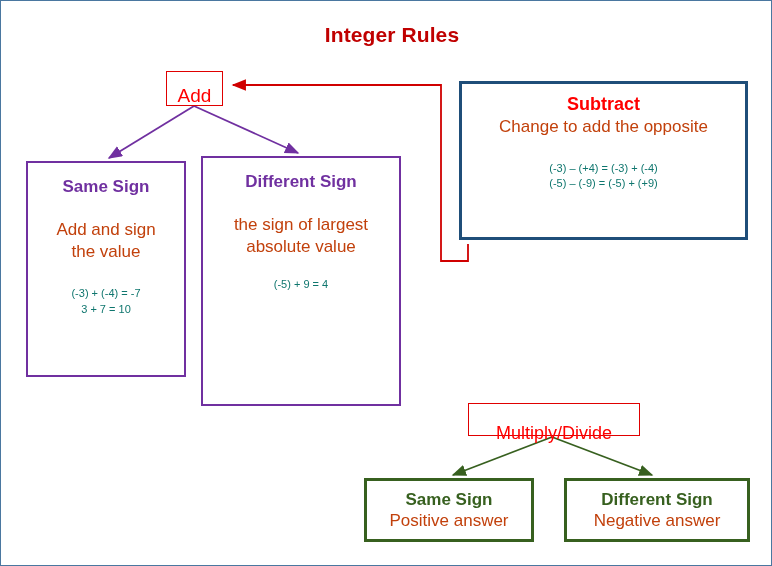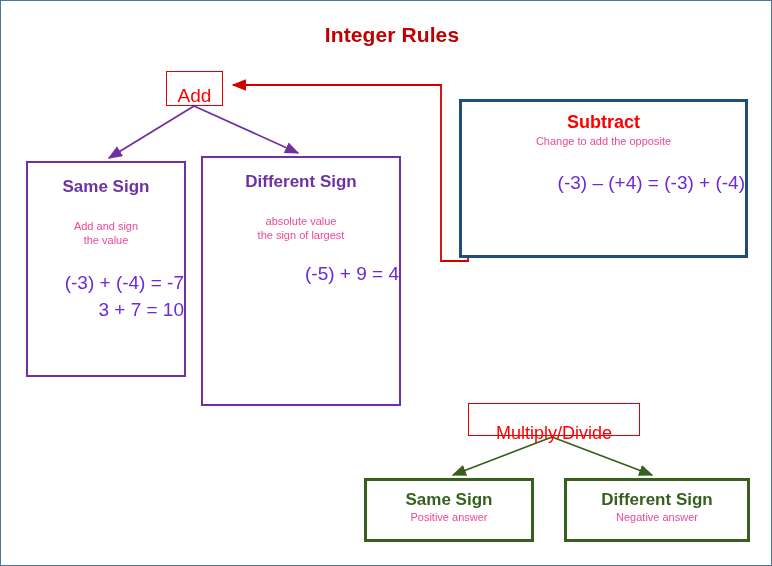--- a/index.html
+++ b/index.html
@@ -78,41 +78,39 @@
     border: 2.5px solid #7030a0;
     padding-top: 14px;
   }
   .purple-head {
     color: #7030a0;
     font-weight: bold;
     font-size: 17px;
     line-height: 1.15;
   }
   .body-text {
-    color: #ec4899;
+    color: #c2410c;
+    font-size: 17px;
+    line-height: 1.35;
+  }
+  .eq-text {
+    color: #0f766e;
     font-size: 11px;
-    line-height: 1.35;
-  }
-  .eq-text {
-    color: #6d28d9;
-    font-size: 19px;
     line-height: 1.4;
-    text-align: right;
   }
   .gap-lg { height: 22px; }
   .gap-md { height: 18px; }
   
   #subtract-box {
     left: 458px;
     top: 80px;
     width: 289px;
     height: 159px;
     border: 3.5px solid #1f4e79;
     padding-top: 10px;
-    margin-top: 18px;
   }
   .red-head {
     color: #ff0000;
     font-size: 18px;
     font-weight: bold;
     line-height: 1.2;
   }
   
   #multiply-divide-box {
     left: 467px;
@@ -195,31 +193,32 @@
     <div class="body-text">Add and sign</div>
     <div class="body-text">the value</div>
     <div class="gap-lg"></div>
     <div class="eq-text">(-3) + (-4) = -7</div>
     <div class="eq-text">3 + 7 = 10</div>
   </div>
 
   <div class="box" id="different-sign-add-box">
     <div class="purple-head">Different Sign</div>
     <div class="gap-lg"></div>
+    <div class="body-text">the sign of largest</div>
     <div class="body-text">absolute value</div>
-    <div class="body-text">the sign of largest</div>
     <div class="gap-md"></div>
     <div class="eq-text">(-5) + 9 = 4</div>
   </div>
 
   <div class="box" id="subtract-box">
     <div class="red-head">Subtract</div>
     <div class="body-text">Change to add the opposite</div>
     <div class="gap-lg"></div>
     <div class="eq-text">(-3) – (+4) = (-3) + (-4)</div>
+    <div class="eq-text">(-5) – (-9) = (-5) + (+9)</div>
   </div>
 
   <div class="box" id="multiply-divide-box">
     <span class="lbl">Multiply/Divide</span>
   </div>
 
   <div class="box green-box" id="same-sign-mul-box">
     <div class="green-head">Same Sign</div>
     <div class="body-text">Positive answer</div>
   </div>

